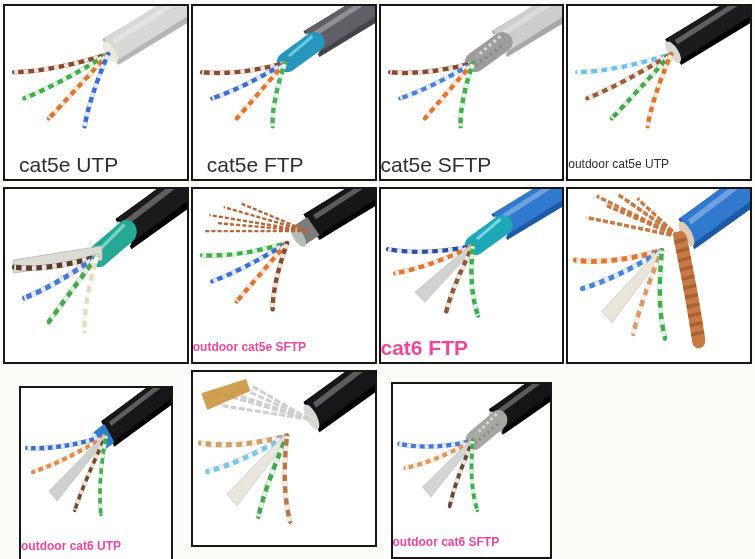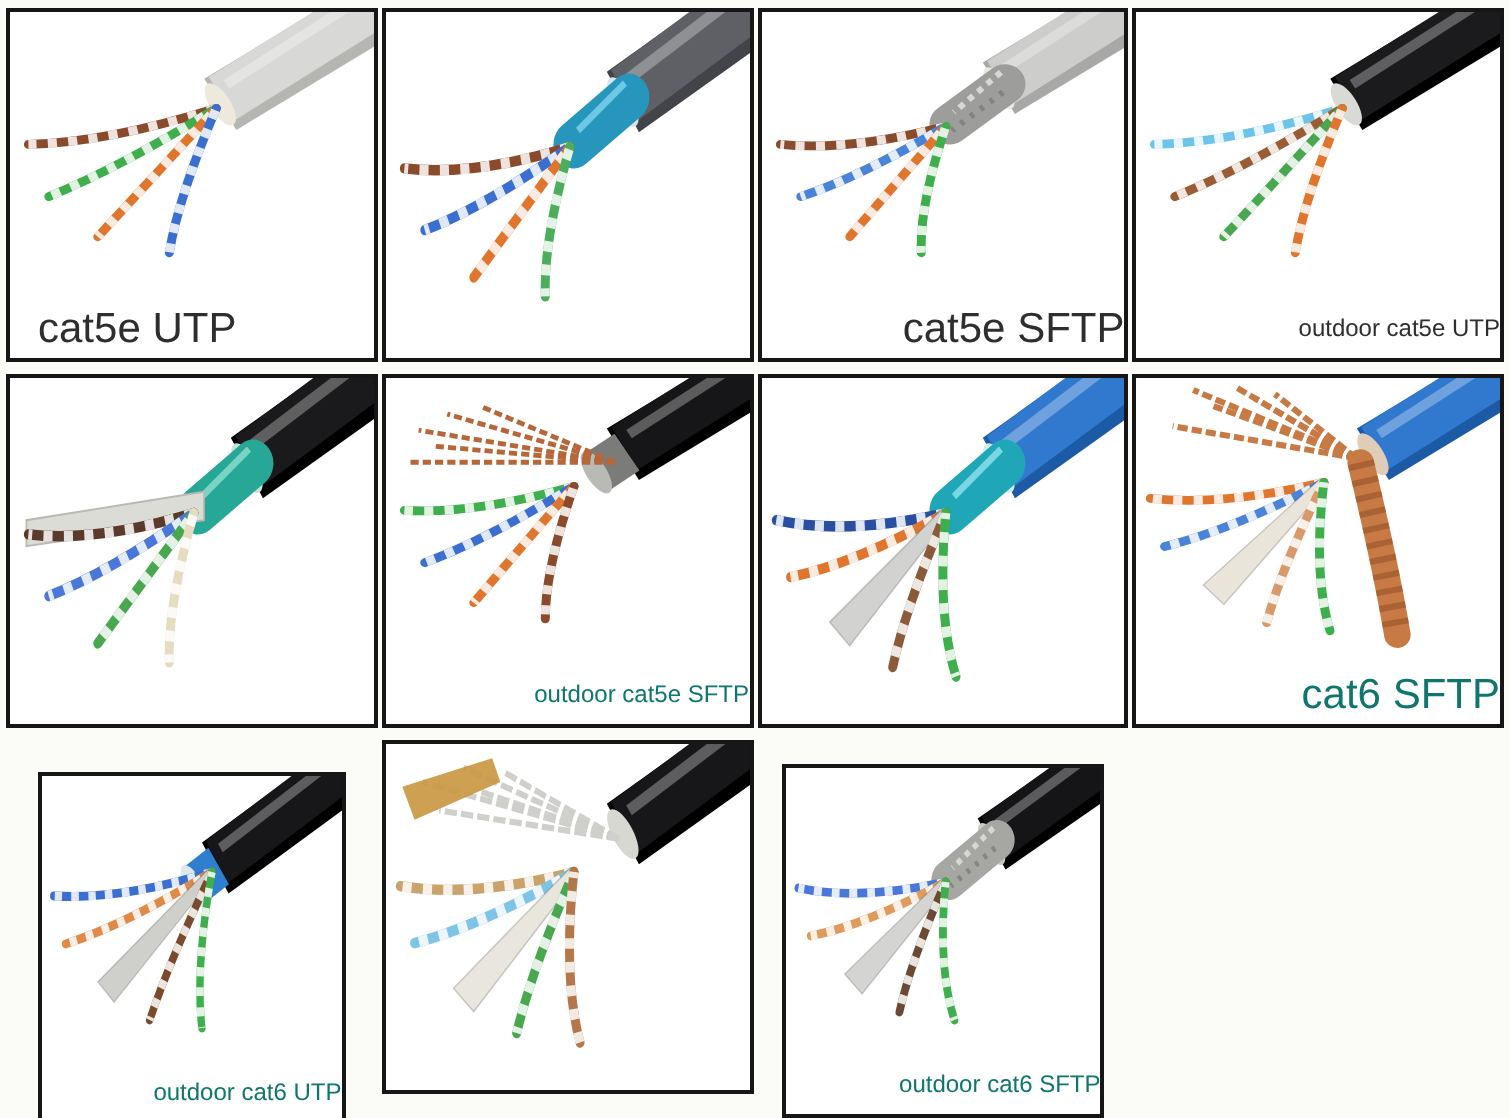--- a/index.html
+++ b/index.html
@@ -1,21 +1,21 @@
 <!DOCTYPE html>
 <html><head>
 <meta charset="utf-8">
 <style>
   html,body{margin:0;padding:0}
   body{width:755px;height:559px;background:#fbfbf8;font-family:"Liberation Sans",sans-serif;overflow:hidden}
   .grid{display:grid;grid-template-columns:repeat(4,1fr);gap:6px 2px;padding:4px 3px 0 3px}
   .cell{border:2px solid #161616;background:#ffffff;height:173px;display:flex;flex-direction:column;overflow:hidden;box-sizing:content-box}
   .photo{flex:1 1 auto;width:100%;display:block}
-  .label{height:27px;line-height:25px;text-align:right;font-size:21px;color:#2e2e2e;white-space:nowrap;overflow:hidden}
-  .label.bold{font-weight:normal;color:#0f766e}
+  .label{height:27px;line-height:25px;text-align:left;font-size:21px;color:#2e2e2e;white-space:nowrap;overflow:hidden}
+  .label.bold{font-weight:bold;color:#ec4899}
   .label.small{font-size:12px}
   .label.leftal{text-align:left;padding-left:14px}
   .strip{height:6px;background:#e9e8e3;margin-top:5px}
 </style>
 </head>
 <body>
 
 <div class="grid">
   <figure class="cell" style="margin:0">
     <svg class="photo" preserveAspectRatio="none" viewBox="0 0 178 146">
@@ -44,20 +44,21 @@
         <path d="M117 30 L94 50" stroke="#7fd4ee" stroke-width="3" fill="none" opacity="0.8" stroke-dasharray="none"></path>
         <path d="M90 57 Q42.5 69.5 9 66" stroke="#8a4a2c" stroke-width="4.4" fill="none" stroke-linecap="round"></path>
         <path d="M90 57 Q42.5 69.5 9 66" stroke="#ffffff" stroke-width="4.4" fill="none" stroke-dasharray="4.5 5.5" stroke-dashoffset="0" opacity="0.85"></path>
         <path d="M90 57 Q47.5 82.5 19 92" stroke="#3a6fd0" stroke-width="4.4" fill="none" stroke-linecap="round"></path>
         <path d="M90 57 Q47.5 82.5 19 92" stroke="#ffffff" stroke-width="4.4" fill="none" stroke-dasharray="4.5 5.5" stroke-dashoffset="3" opacity="0.85"></path>
         <path d="M90 57 Q59.5 92.5 43 112" stroke="#e0762e" stroke-width="4.4" fill="none" stroke-linecap="round"></path>
         <path d="M90 57 Q59.5 92.5 43 112" stroke="#ffffff" stroke-width="4.4" fill="none" stroke-dasharray="4.5 5.5" stroke-dashoffset="6" opacity="0.85"></path>
         <path d="M90 57 Q77 96.5 78 120" stroke="#4cae5a" stroke-width="4.4" fill="none" stroke-linecap="round"></path>
         <path d="M90 57 Q77 96.5 78 120" stroke="#ffffff" stroke-width="4.4" fill="none" stroke-dasharray="4.5 5.5" stroke-dashoffset="9" opacity="0.85"></path>
       </svg>
+    <figcaption class="label leftal">cat5e FTP</figcaption>
   </figure>
   <figure class="cell" style="margin:0">
     <svg class="photo" preserveAspectRatio="none" viewBox="0 0 178 146">
         <path d="M194 -10 L116 38" stroke="#a8a8a6" stroke-width="30" fill="none"></path>
         <path d="M192 -13 L117 35" stroke="#cdcdcb" stroke-width="25" fill="none"></path>
         <path d="M186 -16 L119 28" stroke="rgba(255,255,255,.30)" stroke-width="5" fill="none"></path>
         <ellipse cx="116" cy="38" rx="12" ry="5" fill="#e8e8e4" transform="rotate(237.72435568542238 116 38)"></ellipse>
         <path d="M119 36 L92 56" stroke="#9d9d9b" stroke-width="20" fill="none" stroke-linecap="round"></path>
         <path d="M117 30 L94 50" stroke="#e6e6e2" stroke-width="3" fill="none" opacity="0.8" stroke-dasharray="3 3"></path>
         <path d="M118 40 L93 59" stroke="#6f6f6d" stroke-width="3" fill="none" opacity="0.6" stroke-dasharray="2 4"></path>
@@ -142,20 +143,21 @@
         <path d="M90 57 Q41.5 66.5 7 60" stroke="#2a4fa0" stroke-width="4.4" fill="none" stroke-linecap="round"></path>
         <path d="M90 57 Q41.5 66.5 7 60" stroke="#ffffff" stroke-width="4.4" fill="none" stroke-dasharray="4.5 5.5" stroke-dashoffset="0" opacity="0.85"></path>
         <path d="M90 57 Q45 78.5 14 84" stroke="#e0762e" stroke-width="4.4" fill="none" stroke-linecap="round"></path>
         <path d="M90 57 Q45 78.5 14 84" stroke="#ffffff" stroke-width="4.4" fill="none" stroke-dasharray="4.5 5.5" stroke-dashoffset="3" opacity="0.85"></path>
         <polygon points="88.24947833276883 55.21515437850939 33.09853933175272 103.00243225982629 42.90146066824728 112.99756774017371 91.75052166723117 58.78484562149061" fill="#d2d2d0" stroke="rgba(0,0,0,.18)" stroke-width="0.7"></polygon>
         <path d="M90 57 Q70 97.5 64 122" stroke="#8a5a3a" stroke-width="4.4" fill="none" stroke-linecap="round"></path>
         <path d="M90 57 Q70 97.5 64 122" stroke="#ffffff" stroke-width="4.4" fill="none" stroke-dasharray="4.5 5.5" stroke-dashoffset="9" opacity="0.85"></path>
         <path d="M90 57 Q85.5 99.5 95 126" stroke="#3fae4c" stroke-width="4.4" fill="none" stroke-linecap="round"></path>
         <path d="M90 57 Q85.5 99.5 95 126" stroke="#ffffff" stroke-width="4.4" fill="none" stroke-dasharray="4.5 5.5" stroke-dashoffset="12" opacity="0.85"></path>
       </svg>
+    <figcaption class="label bold">cat6 FTP</figcaption>
   </figure>
   <figure class="cell" style="margin:0">
     <svg class="photo" preserveAspectRatio="none" viewBox="0 0 178 146">
         <path d="M194 -10 L116 38" stroke="#1d5aa6" stroke-width="30" fill="none"></path>
         <path d="M192 -13 L117 35" stroke="#3079cf" stroke-width="25" fill="none"></path>
         <path d="M186 -16 L119 28" stroke="rgba(255,255,255,.30)" stroke-width="5" fill="none"></path>
         <ellipse cx="116" cy="38" rx="12" ry="5" fill="#e0cdb8" transform="rotate(237.72435568542238 116 38)"></ellipse>
         <path d="M108 40 L28 6" stroke="#c87a45" stroke-width="3" fill="none" stroke-dasharray="5 2"></path>
         <path d="M108 40 L48 4" stroke="#c87a45" stroke-width="3" fill="none" stroke-dasharray="5 2"></path>
         <path d="M108 40 L68 8" stroke="#c87a45" stroke-width="3" fill="none" stroke-dasharray="5 2"></path>
@@ -167,21 +169,20 @@
         <path d="M92 52 Q42.5 64 7 60" stroke="#e0762e" stroke-width="4.4" fill="none" stroke-linecap="round"></path>
         <path d="M92 52 Q42.5 64 7 60" stroke="#ffffff" stroke-width="4.4" fill="none" stroke-dasharray="4.5 5.5" stroke-dashoffset="0" opacity="0.85"></path>
         <path d="M92 52 Q46 76 14 84" stroke="#4a84d8" stroke-width="4.4" fill="none" stroke-linecap="round"></path>
         <path d="M92 52 Q46 76 14 84" stroke="#ffffff" stroke-width="4.4" fill="none" stroke-dasharray="4.5 5.5" stroke-dashoffset="3" opacity="0.85"></path>
         <polygon points="90.2003892614483 50.26466107353942 32.9610899320552 103.14105100591037 43.0389100679448 112.85894899408963 93.7996107385517 53.73533892646058" fill="#eae5da" stroke="rgba(0,0,0,.18)" stroke-width="0.7"></polygon>
         <path d="M92 52 Q71 95 64 122" stroke="#d89a6a" stroke-width="4.4" fill="none" stroke-linecap="round"></path>
         <path d="M92 52 Q71 95 64 122" stroke="#ffffff" stroke-width="4.4" fill="none" stroke-dasharray="4.5 5.5" stroke-dashoffset="9" opacity="0.85"></path>
         <path d="M92 52 Q86.5 97 95 126" stroke="#3fae4c" stroke-width="4.4" fill="none" stroke-linecap="round"></path>
         <path d="M92 52 Q86.5 97 95 126" stroke="#ffffff" stroke-width="4.4" fill="none" stroke-dasharray="4.5 5.5" stroke-dashoffset="12" opacity="0.85"></path>
       </svg>
-    <figcaption class="label bold">cat6 SFTP</figcaption>
   </figure>
   <figure class="cell" style="margin:16px">
     <svg class="photo" preserveAspectRatio="none" viewBox="0 0 178 146">
         <path d="M194 -10 L103 46" stroke="#000000" stroke-width="30" fill="none"></path>
         <path d="M192 -13 L104 43" stroke="#17171a" stroke-width="25" fill="none"></path>
         <path d="M186 -16 L106 36" stroke="rgba(255,255,255,.30)" stroke-width="5" fill="none"></path>
         <path d="M105 45 L90 55" stroke="#2f7fd0" stroke-width="22" fill="none"></path>
         <ellipse cx="90" cy="55" rx="12" ry="5" fill="#dfe8f0" transform="rotate(237.82134379339894 90 55)"></ellipse>
         <path d="M101 48 Q47 62 7 60" stroke="#3a6fd0" stroke-width="4.4" fill="none" stroke-linecap="round"></path>
         <path d="M101 48 Q47 62 7 60" stroke="#ffffff" stroke-width="4.4" fill="none" stroke-dasharray="4.5 5.5" stroke-dashoffset="0" opacity="0.85"></path>

